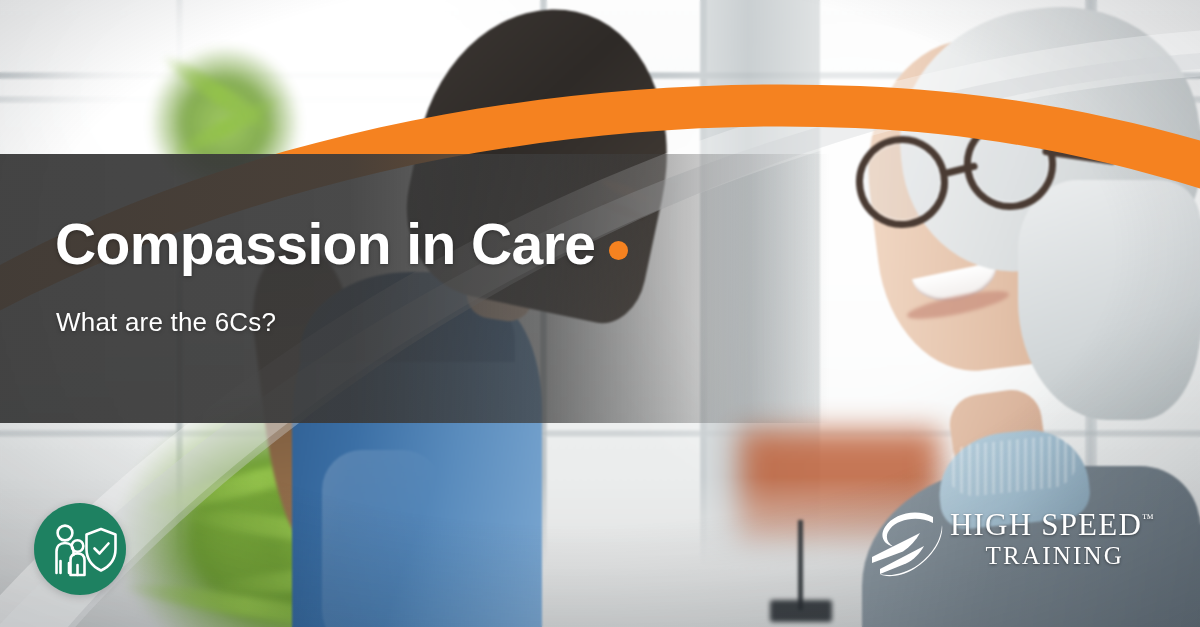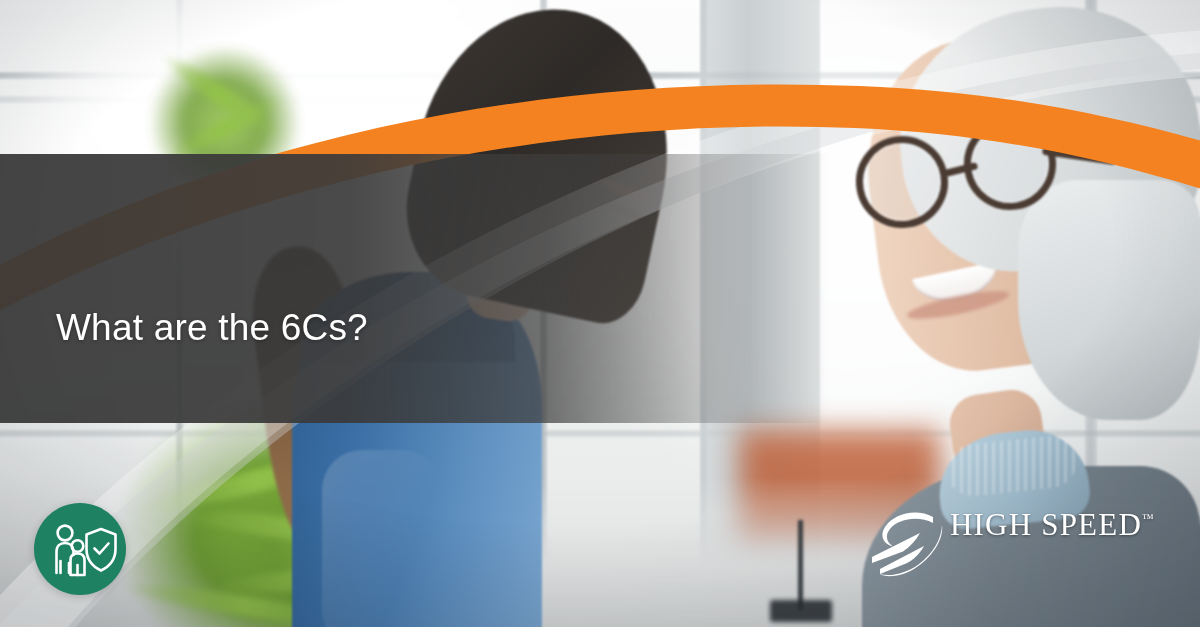--- a/index.html
+++ b/index.html
@@ -226,21 +226,21 @@
     letter-spacing:-.6px; line-height:1;
     white-space:nowrap;
     text-shadow:0 1px 4px rgba(0,0,0,.35);
   }
   .title-dot {
     display:inline-block; width:19px; height:19px; border-radius:50%;
     background:#F58220; margin-left:14px; vertical-align:4px;
   }
   .subtitle {
     position:absolute; left:1px; top:153px;
-    font-size:37px; font-weight:normal; color:#ffffff;
+    font-size:26px; font-weight:normal; color:#ffffff;
     letter-spacing:.2px;
     text-shadow:0 1px 4px rgba(0,0,0,.35);
   }
 
   
   .badge {
     position:absolute; left:34px; top:503px;
     width:92px; height:92px; border-radius:50%;
     background:#1E8161;
     box-shadow:0 2px 8px rgba(0,0,0,.18);
@@ -334,20 +334,21 @@
     <path d="M -40 668 C 150 452 430 252 770 142 C 975 76 1125 56 1250 50
              L 1250 66 C 1120 72 975 94 790 158 C 470 272 200 470 30 680 Z" fill="#cfd3d5" opacity="0.38"></path>
 
     <path d="M -60 300 C 180 150 520 72 860 86 C 1010 92 1130 118 1260 158
              L 1260 208 C 1125 162 1000 134 855 128 C 525 114 190 196 -60 344 Z" fill="#F58220"></path>
   </svg>
 
   <div class="band"></div>
 
   <div class="copy">
+    <h1 class="title"><span>Compassion in Care</span><span class="title-dot"></span></h1>
     <p class="subtitle">What are the 6Cs?</p>
   </div>
 
   <div class="badge">
     <svg viewBox="0 0 92 92">
       <g fill="none" stroke="#ffffff" stroke-width="2.6" stroke-linecap="round" stroke-linejoin="round">
 
         <circle cx="31" cy="30" r="7.4"></circle>
         <path d="M22.5 70 V48.5 C22.5 43 26 40 31 40 C36 40 39.5 43 39.5 48.5 V52"></path>
         <path d="M26.5 70 V58 M35 60 V70"></path>
@@ -366,16 +367,17 @@
     <svg class="logo-mark" viewBox="0 0 76 72">
       <g fill="#ffffff">
         <path d="M63 6 C47 -3 24 2 15 16 C9.5 24.5 13 33 23 35.5 C16 31 15 24 20 18 C28.5 7.5 48.5 4.5 63 12 Z"></path>
         <path d="M72 14 C74 28 62 47 44 58 C31 65.5 17 67 9.5 63 C21 66 36 62.5 48.5 53.5 C63 43 71.5 28 72 14 Z"></path>
         <path d="M2 46 L50 22 C46 29 40.5 35.5 33 40.5 L2 52 Z"></path>
         <path d="M10 58 L54 35 C50 42.5 44 48.5 36 52.5 L10 63 Z"></path>
       </g>
     </svg>
     <div class="logo-words">
       <div class="logo-top"><span>HIGH SPEED</span><span class="logo-tm">™</span></div>
+      <div class="logo-bottom">TRAINING</div>
     </div>
   </div>
 
 </div>
 
 </body></html>

